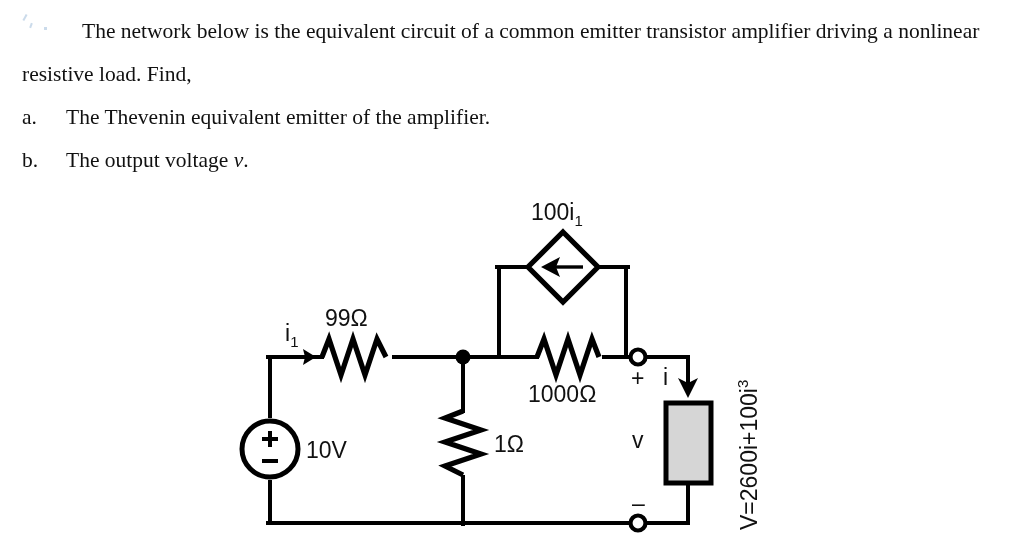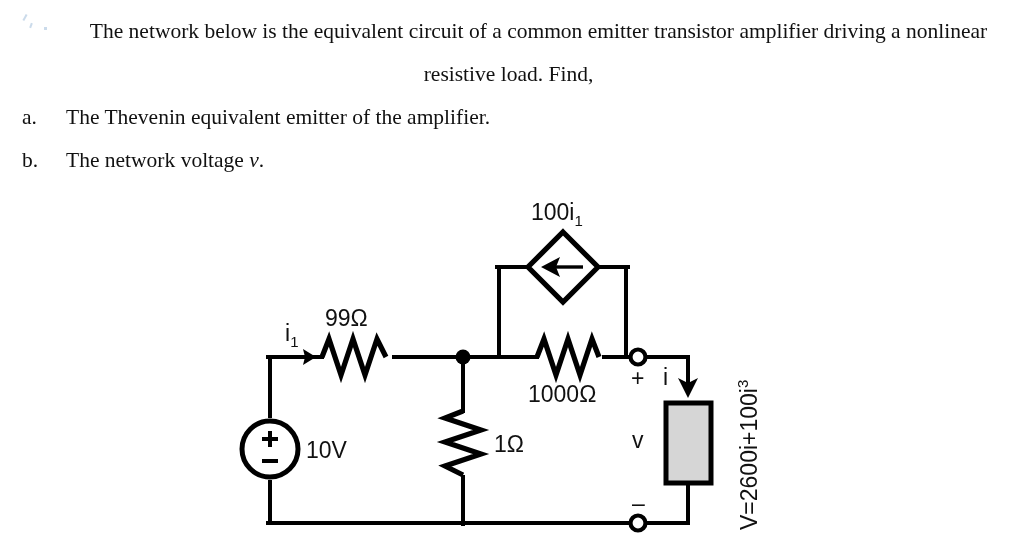--- a/index.html
+++ b/index.html
@@ -21,21 +21,21 @@
     left: 0; top: 0;
     width: 1015px;
     padding: 10px 20px 0 22px;
   }
   .prob-para {
     font-family: "Liberation Serif", serif;
     font-size: 21.5px;
     line-height: 43px;
     color: #111;
     margin: 0;
-    text-align: center;
+    text-align: left;
     white-space: normal;
   }
   .prob-para .indent { display: inline-block; width: 60px; }
   .prob-list {
     margin: 0; padding: 0; list-style: none;
   }
   .prob-list li {
     font-family: "Liberation Serif", serif;
     font-size: 21.5px;
     line-height: 43px;
@@ -96,21 +96,21 @@
 
 <div id="problem-text">
   <p class="prob-para"><span class="indent"></span><span>The network below is the equivalent circuit of a common emitter transistor amplifier driving a nonlinear resistive load. Find,</span></p>
   <ul class="prob-list">
     <li>
       <span class="marker">a.</span>
       <span>The Thevenin equivalent emitter of the amplifier.</span>
     </li>
     <li>
       <span class="marker">b.</span>
-      <span><span>The network voltage </span><span class="ital">v</span><span>.</span></span>
+      <span><span>The output voltage </span><span class="ital">v</span><span>.</span></span>
     </li>
   </ul>
 </div>
 
 <div id="circuit-figure">
 <svg id="circuit-svg" width="1015" height="359" viewBox="0 0 1015 359" xmlns="http://www.w3.org/2000/svg">
 
   <path class="wire" d="M270 167 L270 226"></path>
 
   <path class="wire" d="M270 292 L270 333"></path>

